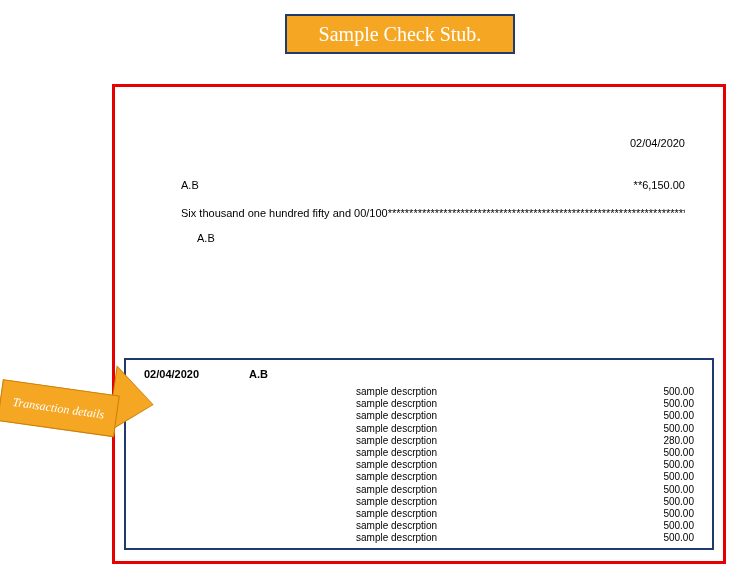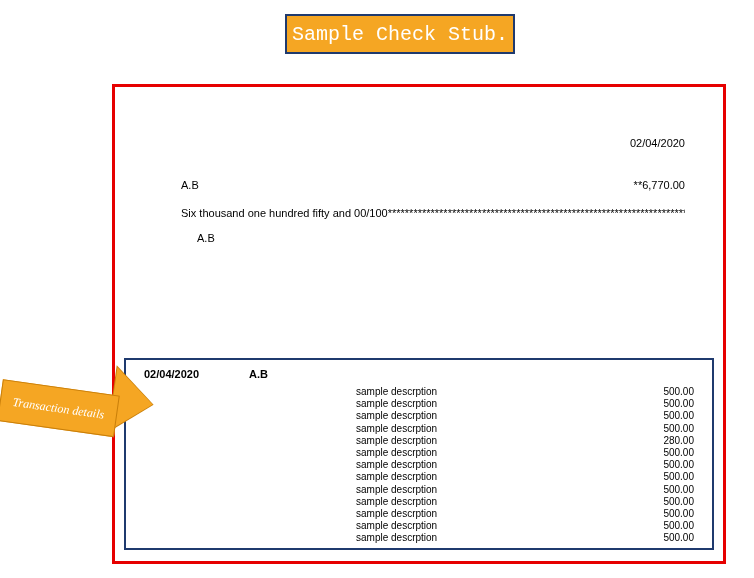--- a/index.html
+++ b/index.html
@@ -16,21 +16,21 @@
     left: 285px;
     width: 230px;
     height: 40px;
     background: #f5a623;
     border: 2px solid #1f3a6e;
     display: flex;
     align-items: center;
     justify-content: center;
     font-size: 20px;
     color: #fff;
-    font-family: Liberation Mono, monospace;
+    font-family: Liberation Serif, serif;
   }
   .check-container {
     position: absolute;
     top: 84px;
     left: 112px;
     width: 614px;
     height: 480px;
     border: 3px solid #e60000;
     background: #fff;
     padding: 10px 18px;
@@ -156,21 +156,21 @@
 
 <div class="header-label">
   <span>Sample Check Stub.</span>
 </div>
 
 <div class="check-container">
   <div class="check-top">
     <div class="date-top">02/04/2020</div>
     <div class="payee-row">
       <span>A.B</span>
-      <span>**6,770.00</span>
+      <span>**6,150.00</span>
     </div>
     <div class="amount-words">Six thousand one hundred fifty and 00/100***************************************************************************</div>
     <div class="payee-again">A.B</div>
   </div>
 </div>
 
 <div class="stub-box">
   <div class="stub-header">
     <span>02/04/2020</span>
     <span>A.B</span>

